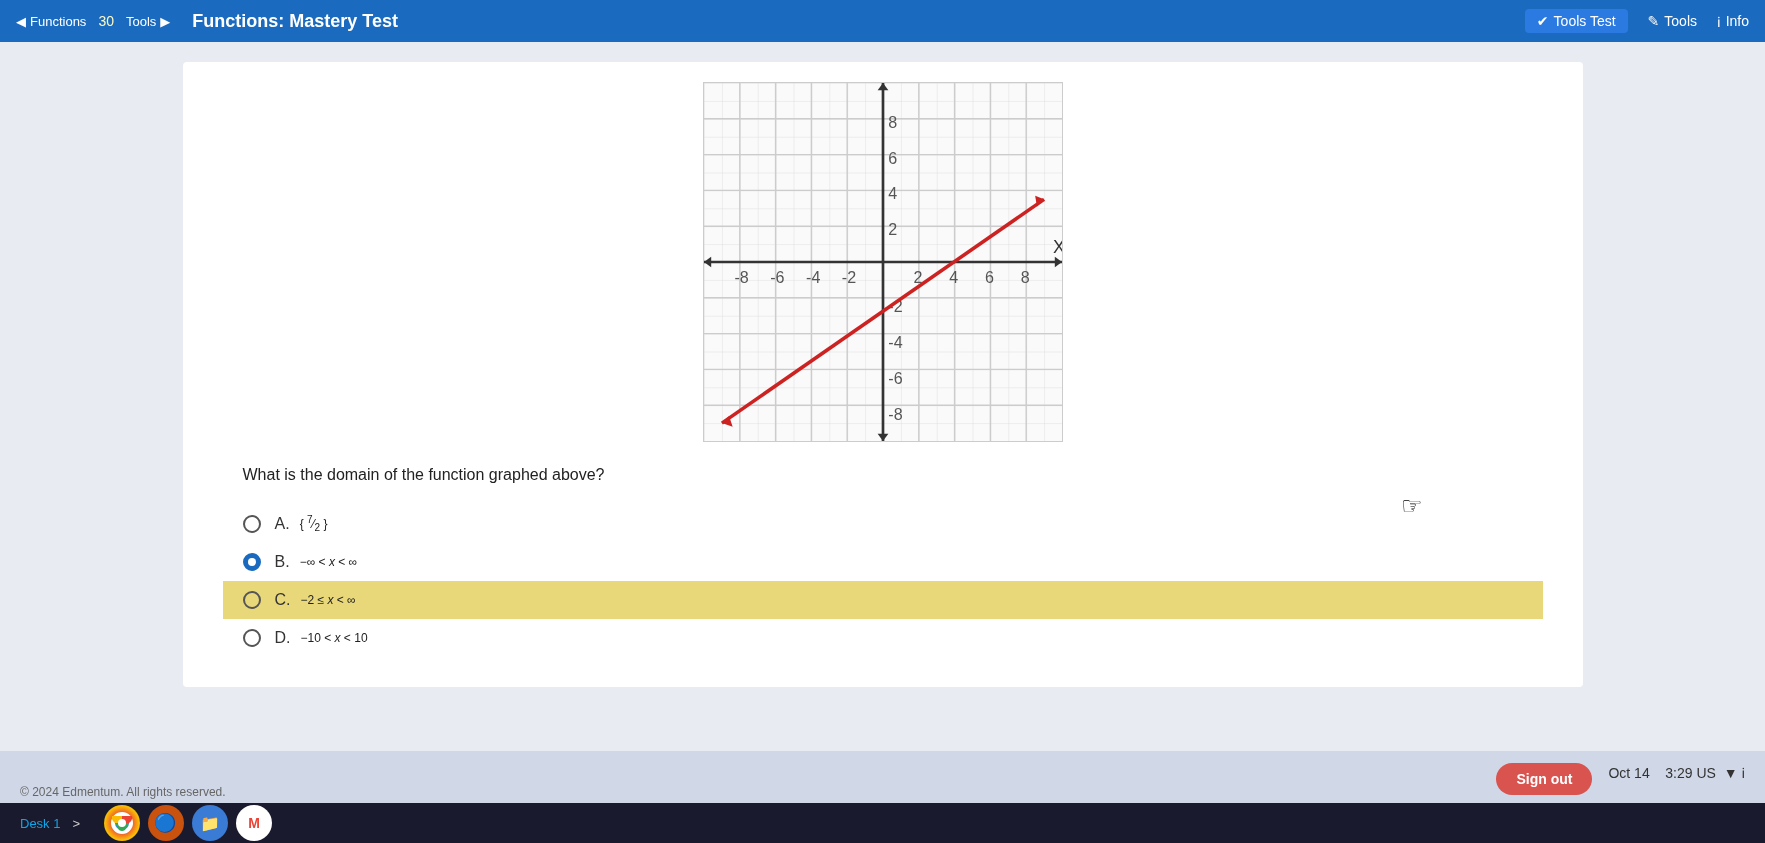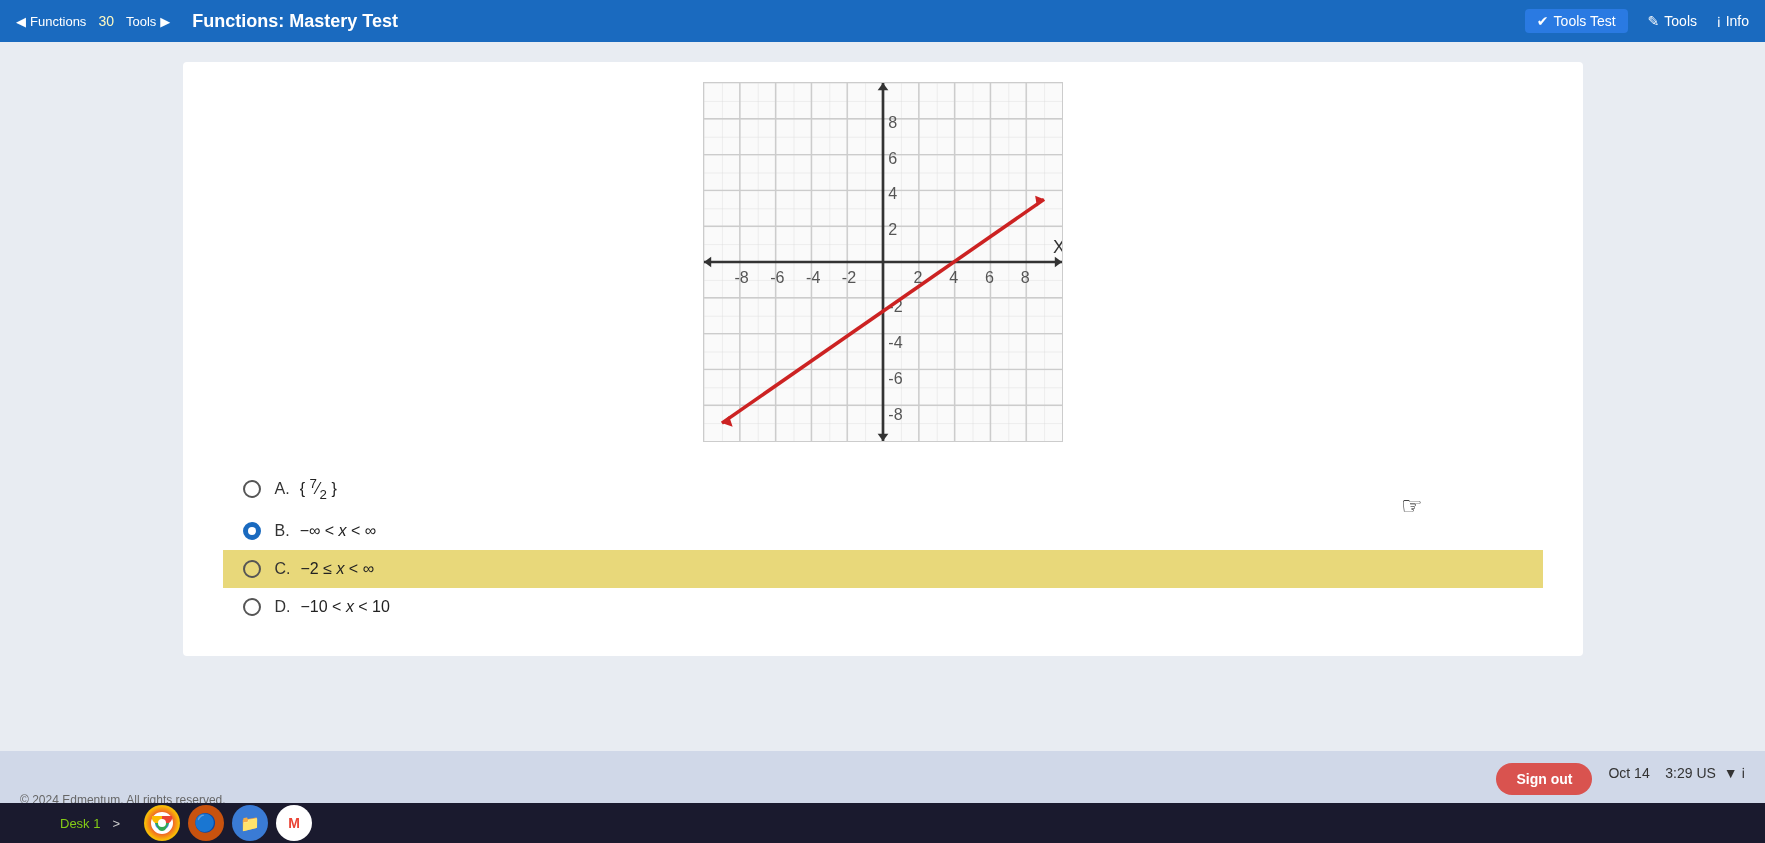--- a/index.html
+++ b/index.html
@@ -152,40 +152,39 @@
       background: white;
     }
 
     .option-label {
       margin-right: 10px;
       font-weight: normal;
       color: #333;
     }
 
     .option-math {
-      font-size: 16px;
+      font-size: 12px;
     }
 
     #taskbar {
       width: 100%;
       height: 40px;
       background: #1a1a2e;
       display: flex;
       align-items: center;
       padding: 0 20px;
       gap: 8px;
       position: absolute;
       bottom: 0;
     }
 
     #desk-label {
-      color: #84cc16;
+      color: #0ea5e9;
       font-size: 13px;
       margin-right: 4px;
-      margin-left: 40px;
     }
     #desk-arrow {
       color: #ccc;
       font-size: 13px;
       margin-right: 16px;
     }
 
     .taskbar-icon {
       width: 36px;
       height: 36px;
@@ -197,21 +196,21 @@
       font-size: 20px;
     }
     .taskbar-icon-chrome { background: radial-gradient(circle, #4285f4, #ea4335, #fbbc05, #34a853); }
     .taskbar-icon-orange { background: #c8520e; }
     .taskbar-icon-gmail { background: white; color: #ea4335; font-weight: bold; font-size: 18px; }
 
     #copyright-text {
       font-size: 12px;
       color: #666;
       position: absolute;
-      bottom: 36px;
+      bottom: 44px;
       left: 20px;
     }
 
     #bottom-right {
       display: flex;
       gap: 16px;
       position: absolute;
       bottom: 48px;
       right: 20px;
     }
@@ -339,20 +338,21 @@
 
         <line x1="-9" y1="9" x2="9" y2="-3.5" stroke="#cc2222" stroke-width="0.2"></line>
 
         <polygon points="8.6,-3.1 9,-3.5 8.5,-3.7" fill="#cc2222"></polygon>
 
         <polygon points="-8.6,8.6 -9,9 -8.4,9.2" fill="#cc2222"></polygon>
 
       </svg>
     </div>
 
+    <div id="question-text">What is the domain of the function graphed above?</div>
 
     <div id="options-container">
 
       <div class="option-row">
         <div class="radio-circle"></div>
         <span class="option-label">A.</span>
         <span class="option-math">{ <sup>7</sup>⁄<sub>2</sub> }</span>
       </div>
 
       <div class="option-row">

